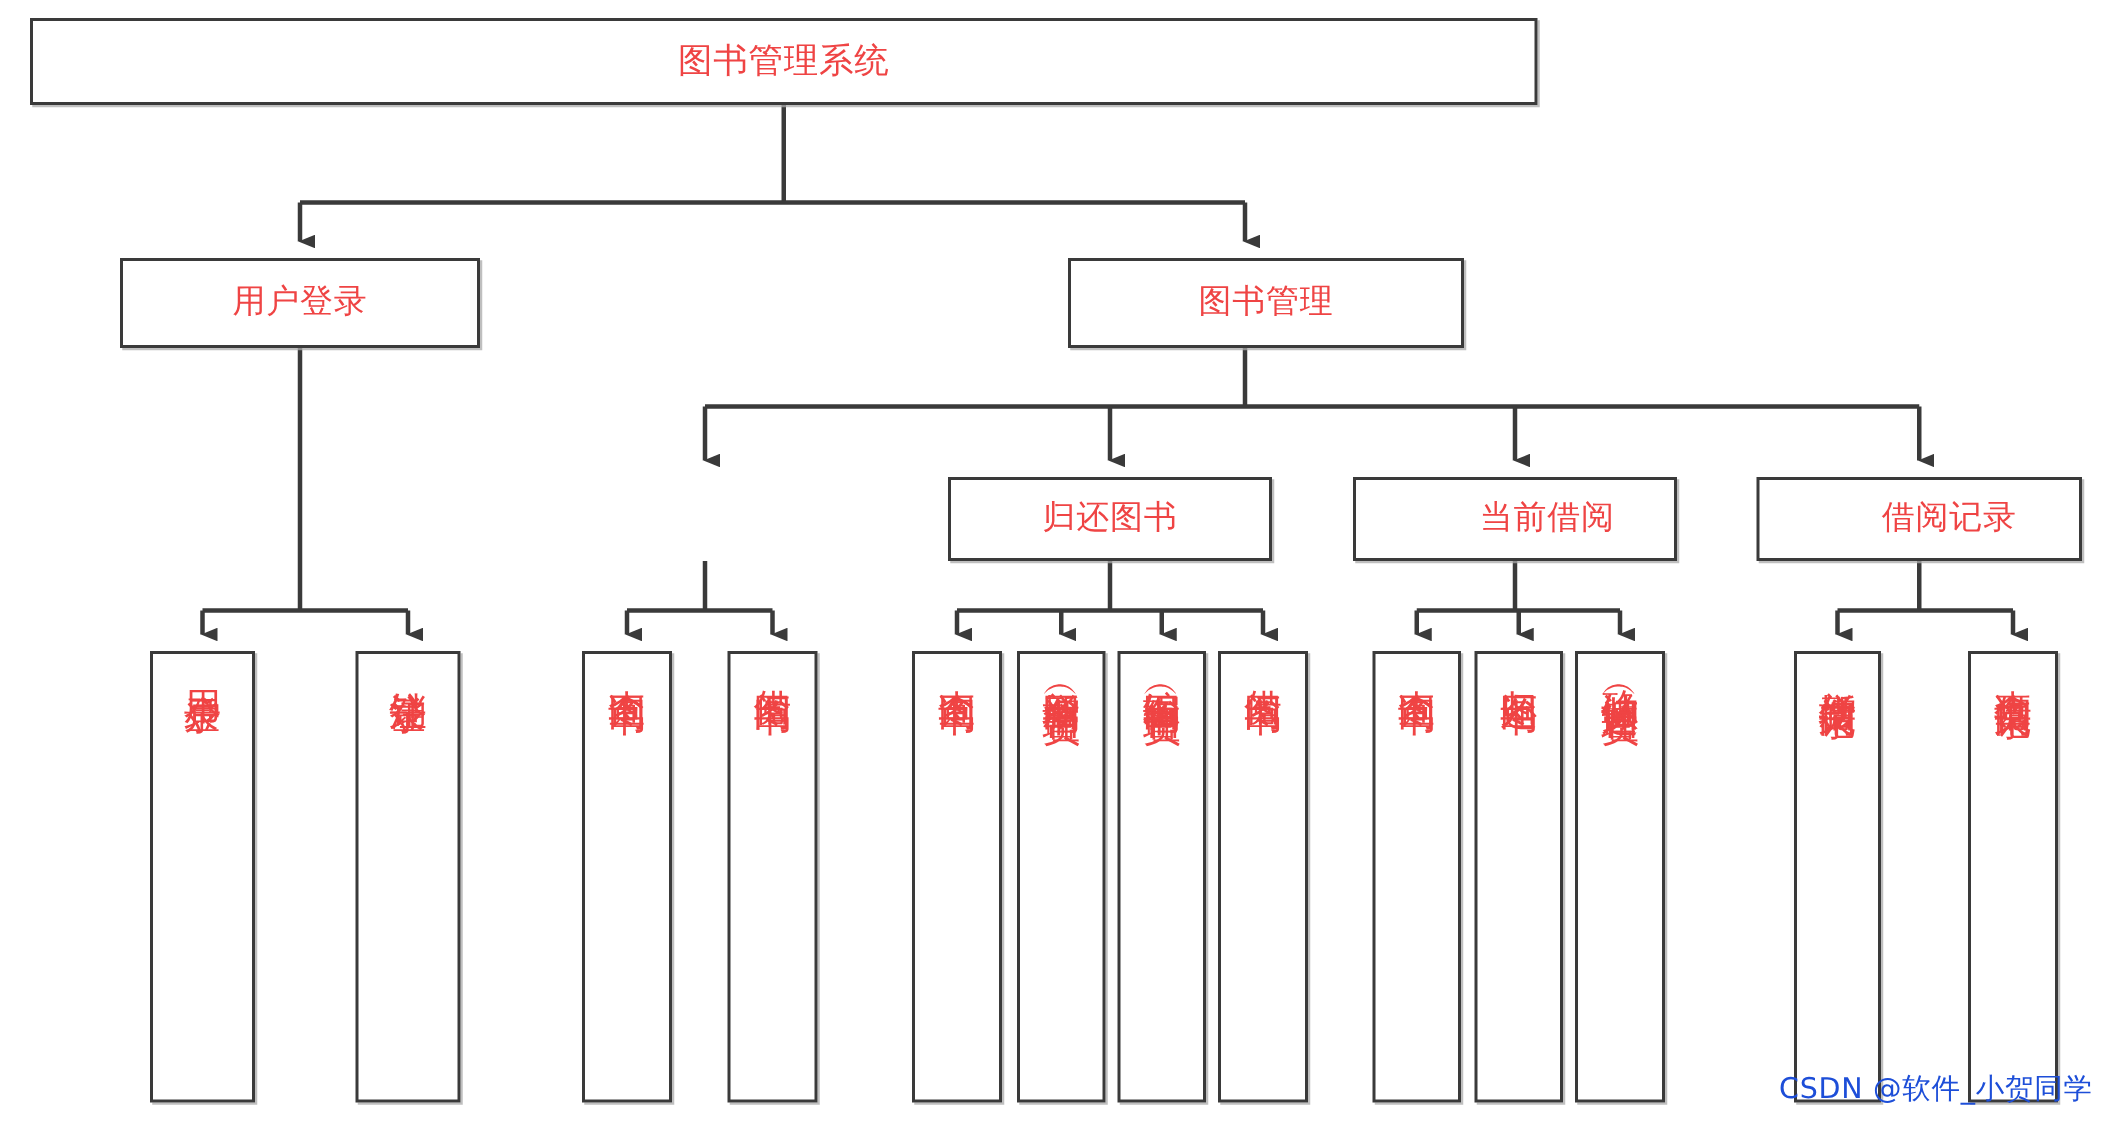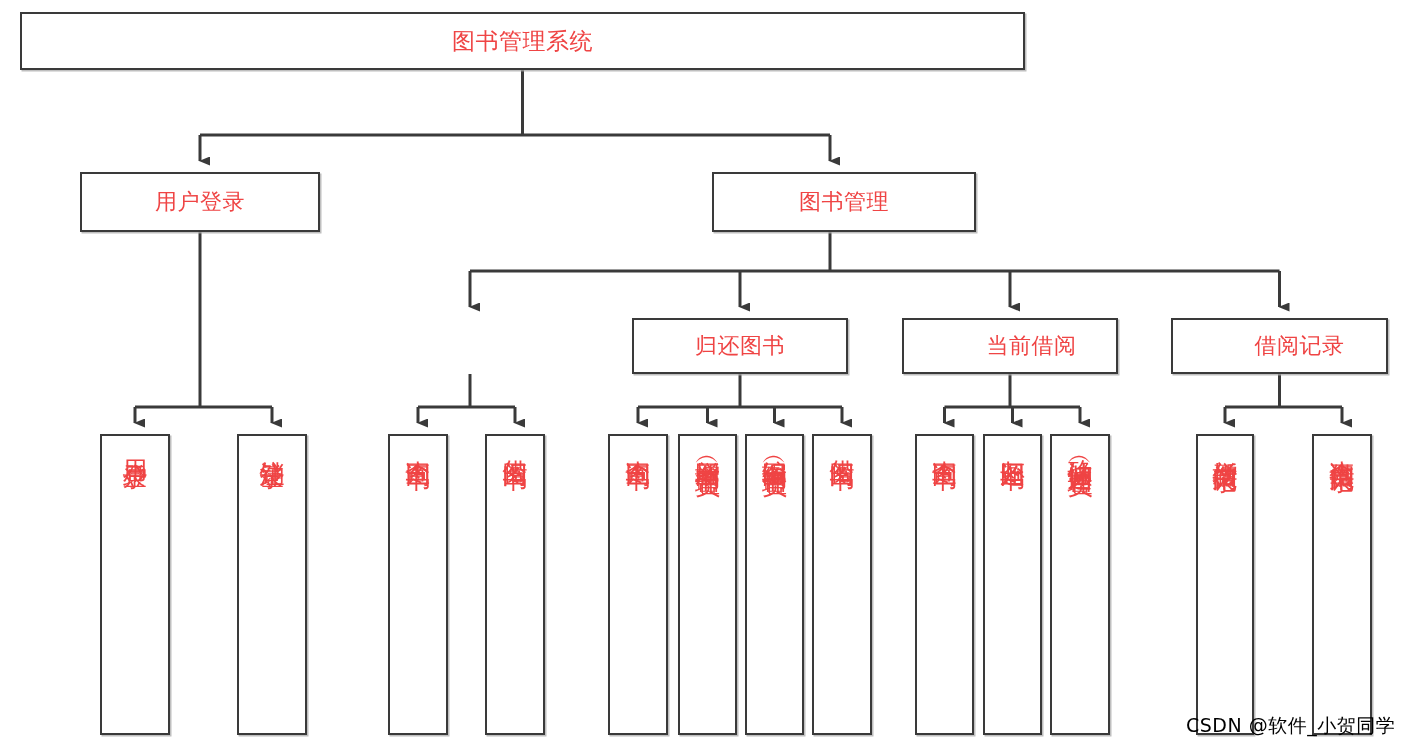--- a/index.html
+++ b/index.html
@@ -63,21 +63,21 @@
     font-size: 25px;
     line-height: 1.0;
     letter-spacing: 2px;
     text-align: left;
   }
   #watermark {
     position: absolute;
     left: 1186px;
     top: 713px;
     font-size: 19px;
-    color: #000000;
+    color: #1d4ed8;
     white-space: nowrap;
     letter-spacing: 0.5px;
     font-family: "DejaVu Sans", "Liberation Sans", sans-serif;
   }
 </style>
 </head>
 <body>
 
 <div id="canvas">
 

